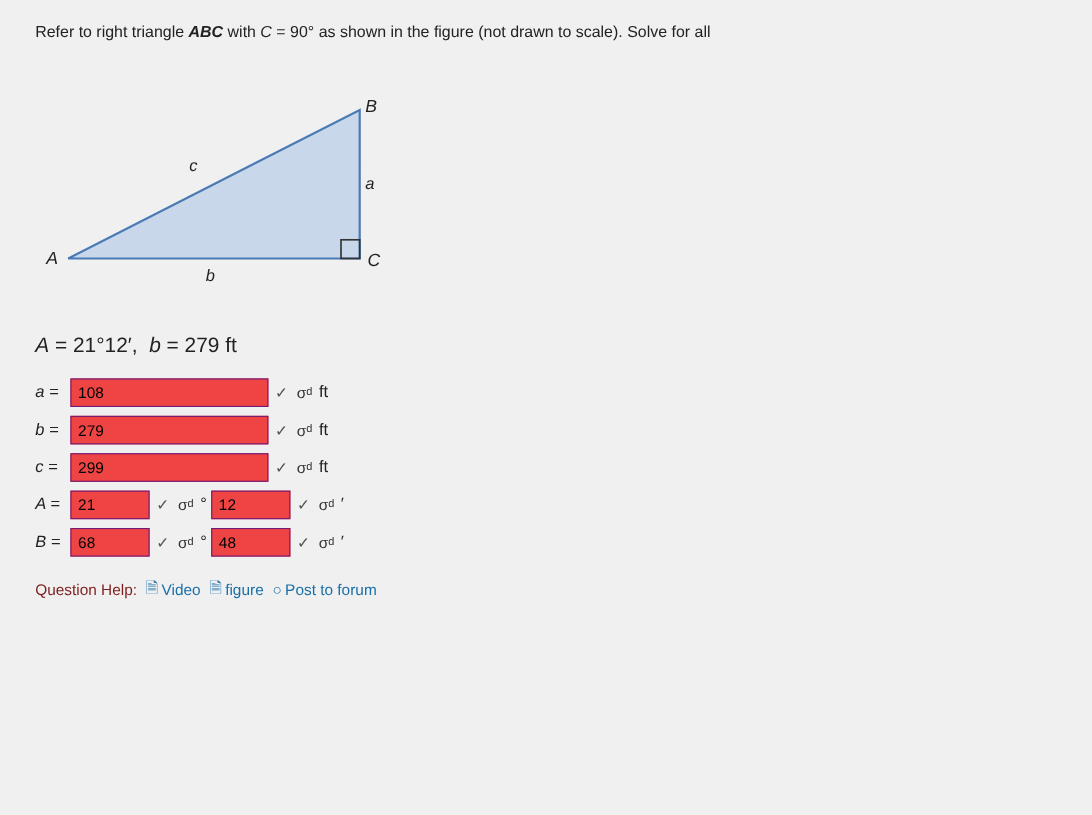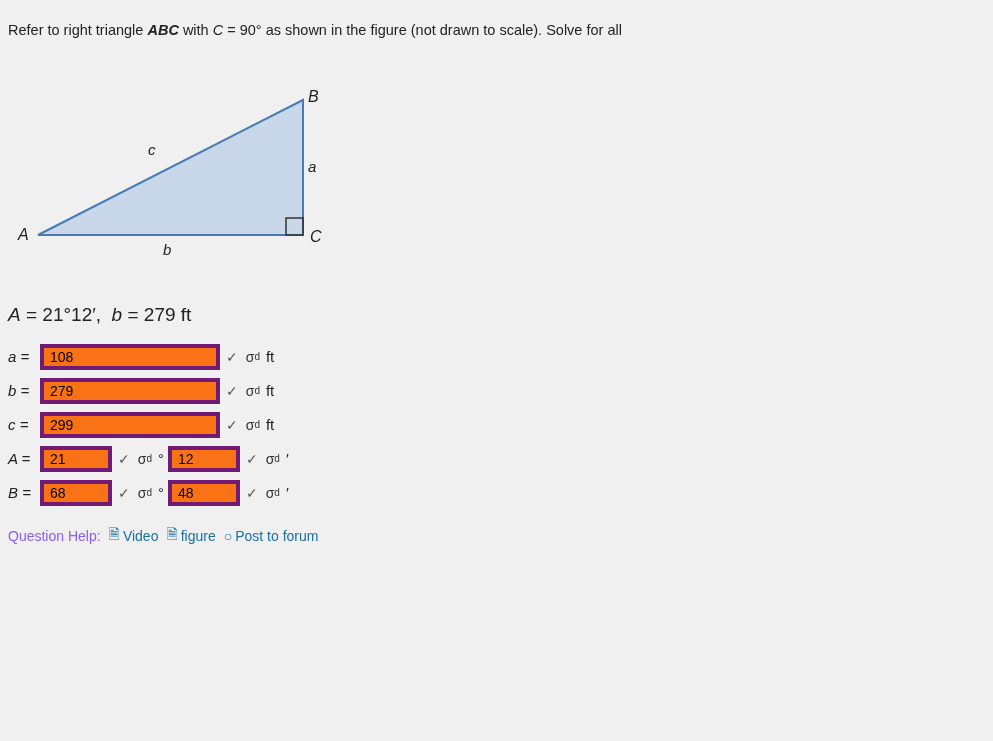--- a/index.html
+++ b/index.html
@@ -8,21 +8,21 @@
       font-family: 'Times New Roman', Times, serif;
       font-size: 15px;
       color: #222;
       min-height: 741px;
       min-width: 993px;
     }
     .page {
       background: #f0f0f0;
       width: 993px;
       min-height: 741px;
-      padding: 20px 30px 20px 8px;
+      padding: 20px 30px 20px 32px;
       position: relative;
     }
     .problem-text {
       font-size: 14.5px;
       line-height: 1.5;
       margin-bottom: 16px;
       font-family: Arial, sans-serif;
     }
     .figure-area {
       display: flex;
@@ -48,22 +48,22 @@
       align-items: center;
       gap: 4px;
       font-size: 15px;
       font-family: Arial, sans-serif;
     }
     .answer-label {
       width: 28px;
       font-style: italic;
     }
     .answer-box {
-      border: 4px solid #701a75;
-      background: #f97316;
+      border: 1px solid #701a75;
+      background: #ef4444;
       height: 26px;
       font-size: 14px;
       padding: 2px 6px;
       font-family: Arial, sans-serif;
     }
     .answer-box-long {
       width: 180px;
     }
     .answer-box-short {
       width: 72px;
@@ -103,21 +103,21 @@
       align-items: center;
       gap: 3px;
       color: #1a6fa8;
       cursor: pointer;
       text-decoration: none;
     }
     .help-item-icon {
       font-size: 14px;
     }
     .question-help-label {
-      color: #8b5cf6;
+      color: #7f1d1d;
       font-weight: normal;
     }
     .post-forum {
       color: #1a6fa8;
       cursor: pointer;
       display: flex;
       align-items: center;
       gap: 3px;
     }
     .italic { font-style: italic; }

